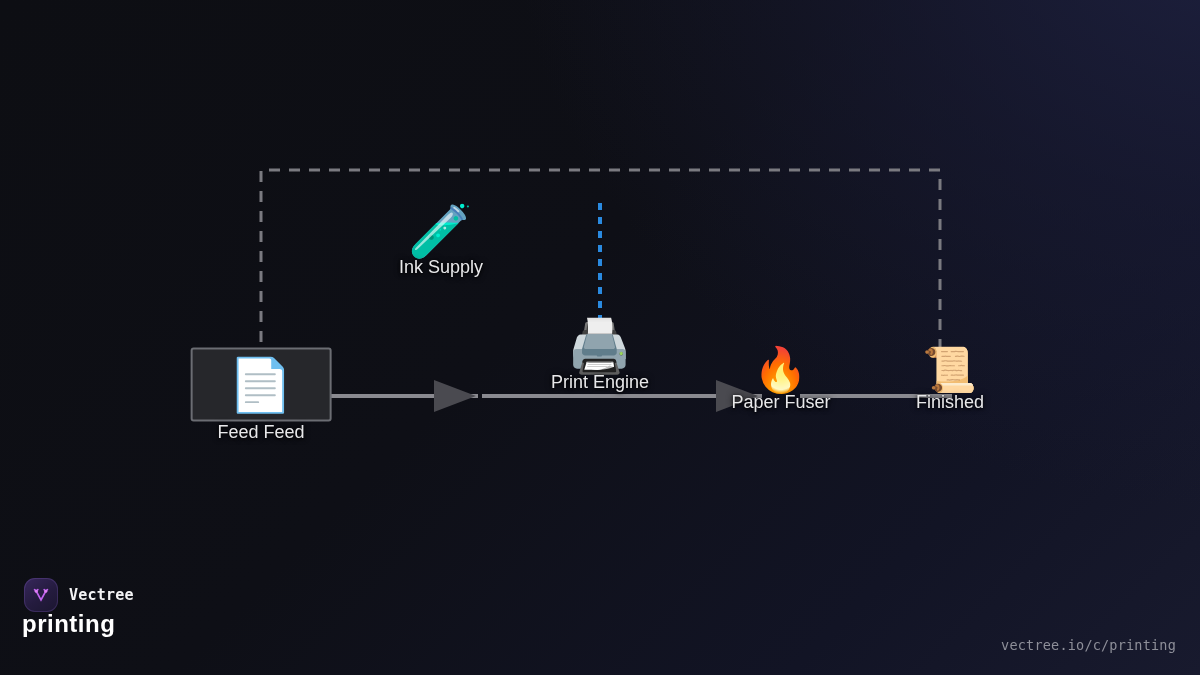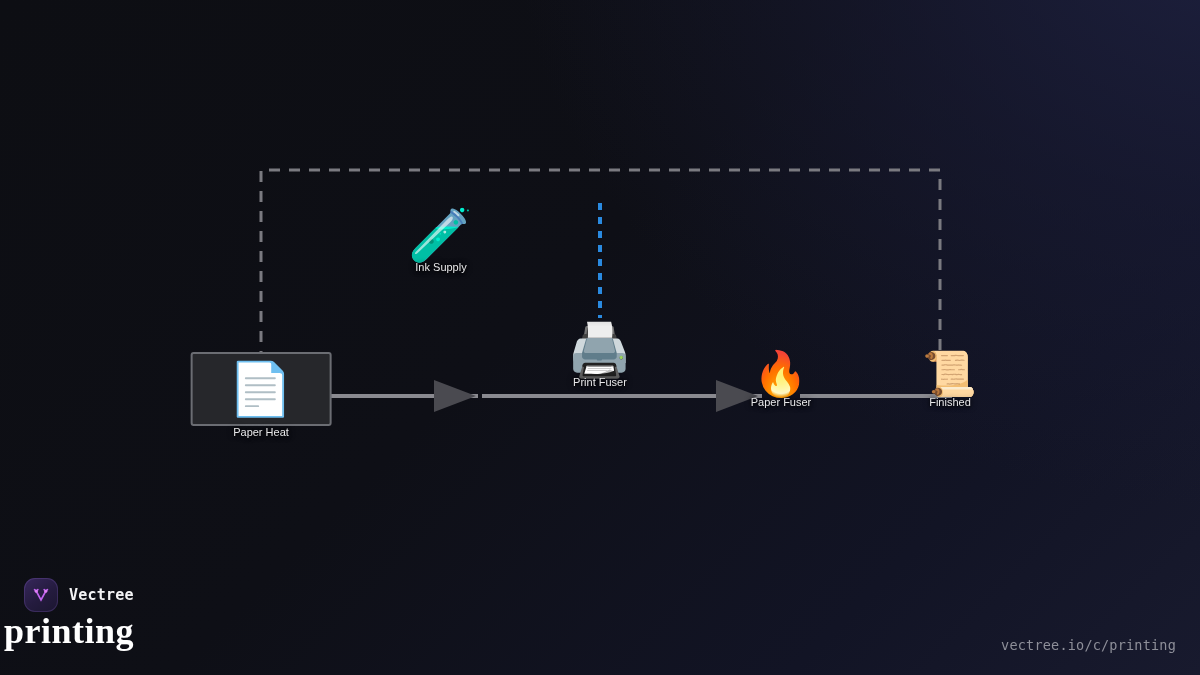--- a/index.html
+++ b/index.html
@@ -36,21 +36,21 @@
     transform: translate(-50%, -50%);
   }
   .node-emoji {
     font-family: "DejaVu Sans", sans-serif;
     line-height: 1;
     text-align: center;
     user-select: none;
   }
   .node-label {
     color: #e8e8ea;
-    font-size: 11px;
+    font-size: 18px;
     white-space: nowrap;
     text-shadow: 0 1px 3px rgba(0,0,0,0.9), 0 0 6px rgba(0,0,0,0.85);
   }
   .node-boxed .node-emoji {
     background: #26272b;
     border: 2px solid #6b6d73;
     border-radius: 3px;
     padding: 9px 36px;
   }
 
@@ -82,25 +82,25 @@
   }
   .brand-name {
     color: #f2f2f4;
     font-family: "DejaVu Sans Mono", monospace;
     font-size: 15px;
     font-weight: bold;
     letter-spacing: 0.2px;
   }
   .page-title {
     position: absolute;
-    left: 4px;
+    left: 22px;
     top: 50px;
     color: #ffffff;
-    font-family: Liberation Serif, serif;
-    font-size: 36px;
+    font-family: Liberation Sans, sans-serif;
+    font-size: 24px;
     font-weight: bold;
     letter-spacing: 0.5px;
   }
   .page-url {
     position: absolute;
     right: 24px;
     bottom: 22px;
     color: #8e8f99;
     font-family: "DejaVu Sans Mono", monospace;
     font-size: 13.5px;
@@ -124,31 +124,31 @@
     <line x1="482" y1="396" x2="762" y2="396" stroke="#8a8a90" stroke-width="4"></line>
     <polygon points="716,380 758,396 716,412" fill="#4a4a50"></polygon>
 
     <line x1="800" y1="396" x2="952" y2="396" stroke="#8a8a90" stroke-width="4"></line>
 
     <line x1="600" y1="203" x2="600" y2="318" stroke="#2a8ae0" stroke-width="4" stroke-dasharray="7 7" stroke-linecap="butt"></line>
   </svg>
 
   <div class="node node-boxed" style="left:261px; top:395px;">
     <div class="node-emoji" style="font-size:52px;">📄</div>
-    <div class="node-label">Paper Heat</div>
+    <div class="node-label">Feed Feed</div>
   </div>
 
   <div class="node" style="left:441px; top:241px;">
     <div class="node-emoji" style="font-size:52px;">🧪</div>
     <div class="node-label">Ink Supply</div>
   </div>
 
   <div class="node" style="left:600px; top:356px;">
     <div class="node-emoji" style="font-size:52px;">🖨️</div>
-    <div class="node-label">Print Fuser</div>
+    <div class="node-label">Print Engine</div>
   </div>
 
   <div class="node" style="left:781px; top:380px;">
     <div class="node-emoji" style="font-size:44px;">🔥</div>
     <div class="node-label">Paper Fuser</div>
   </div>
 
   <div class="node" style="left:950px; top:380px;">
     <div class="node-emoji" style="font-size:44px;">📜</div>
     <div class="node-label">Finished</div>

